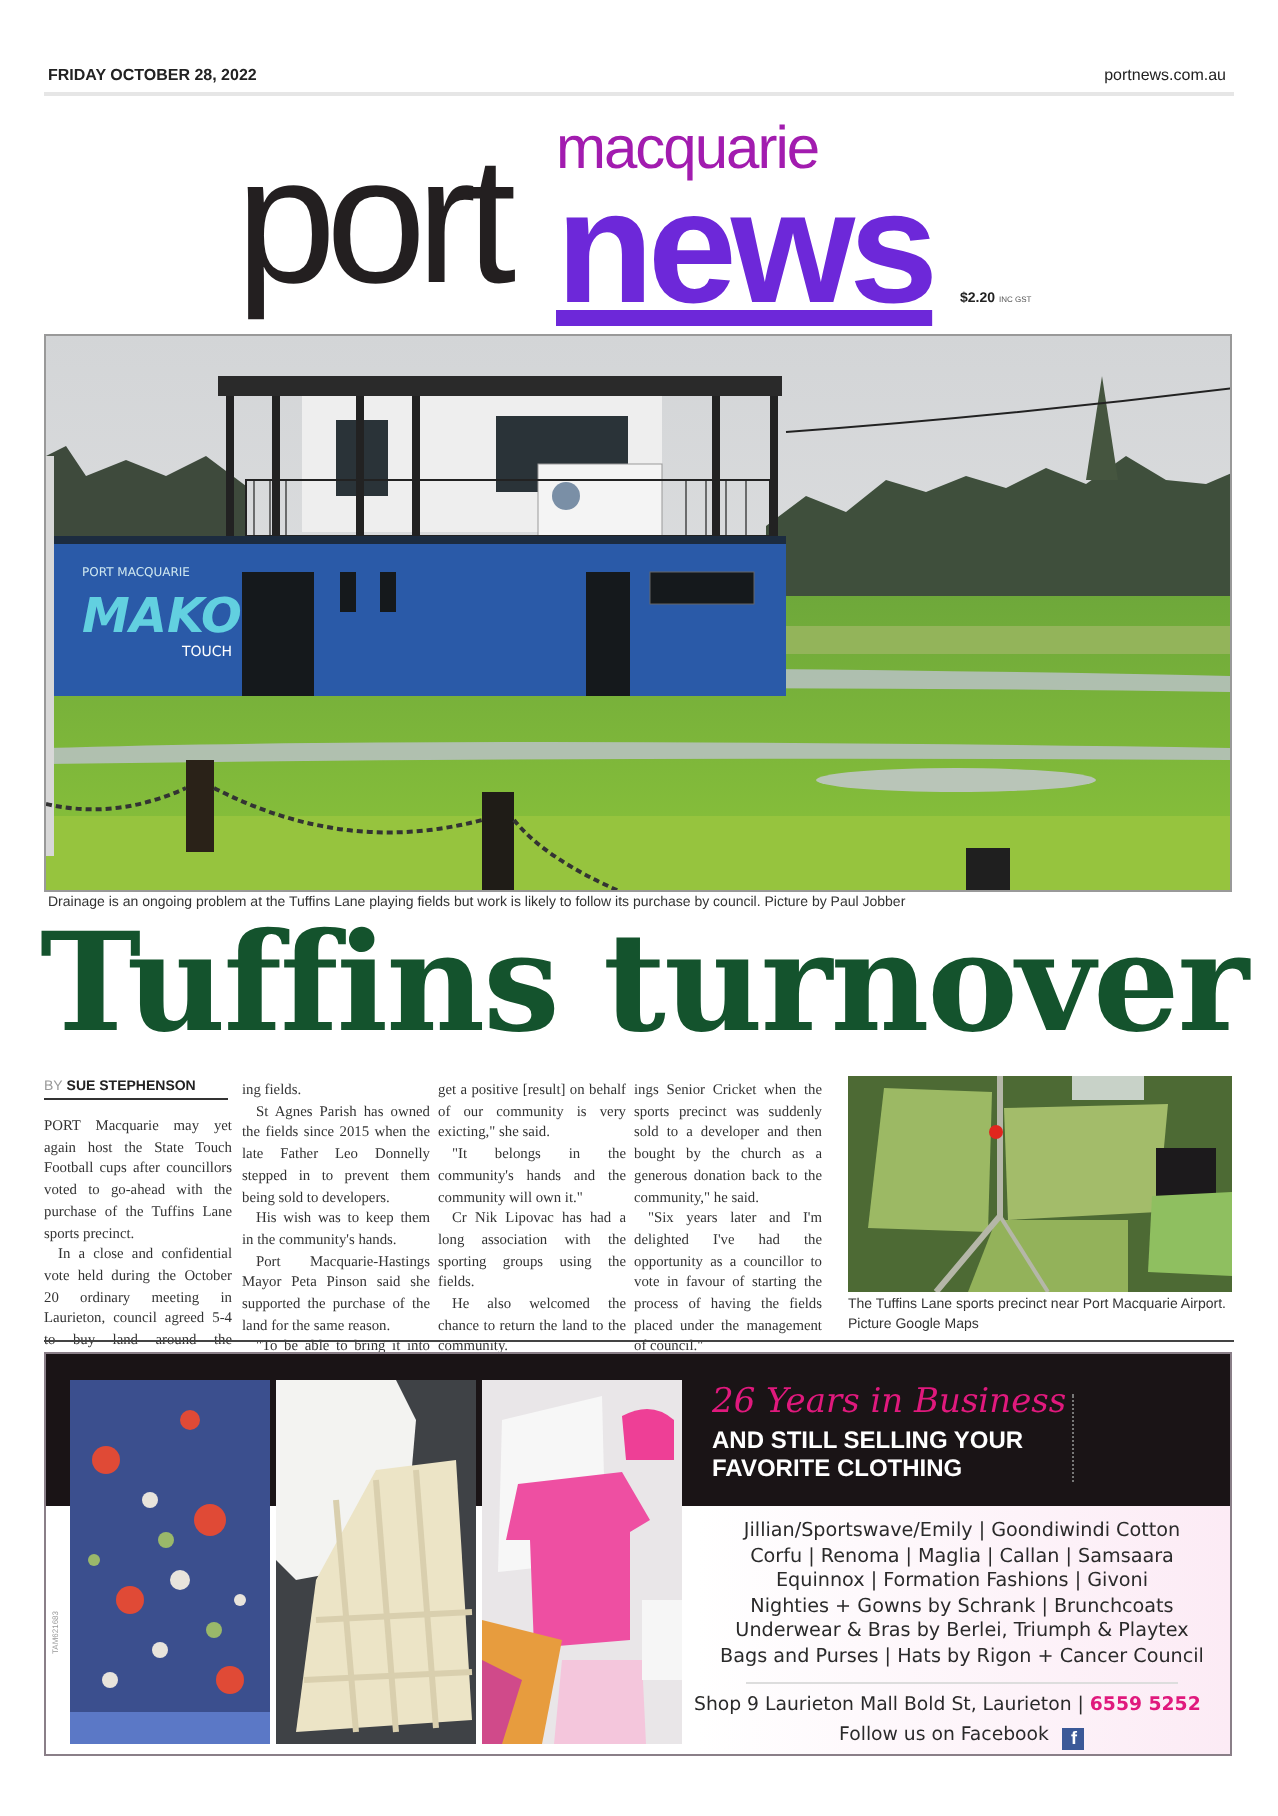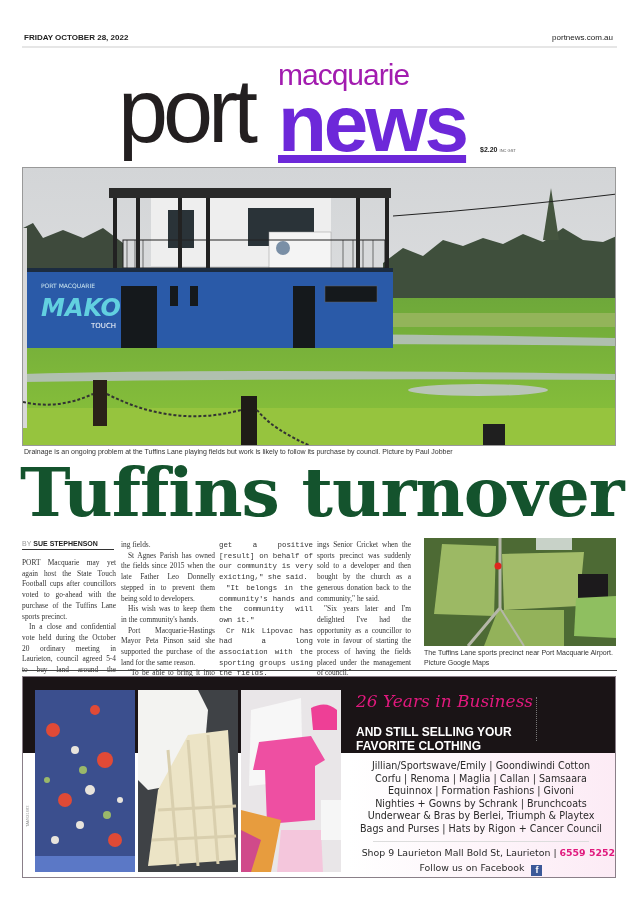--- a/index.html
+++ b/index.html
@@ -24,42 +24,42 @@
 
   .byline-rule { position: absolute; left: 22px; top: 549px; width: 92px; height: 1px; background: #333; }
   .byline { position: absolute; left: 22px; top: 540px; font: bold 7px "Liberation Sans", sans-serif; color: #222; }
   .byline .by { color: #999; font-weight: normal; }
 
   .col { position: absolute; top: 558px; width: 94px; font: 7.4px/10.7px "Liberation Serif", serif; color: #333; text-align: justify; }
   .col p { text-indent: 7px; }
   .col p.noindent { text-indent: 0; }
   .col1 { left: 22px; }
   .col2 { left: 121px; top: 540px; }
-  .col3 { left: 219px; top: 540px; font-family: Liberation Mono, monospace; }
+  .col3 { left: 219px; top: 540px; }
   .col4 { left: 317px; top: 540px; }
   .cont { font: 7px "Liberation Sans", sans-serif; color: #333; }
 
   .map { position: absolute; left: 424px; top: 538px; width: 192px; height: 108px; overflow: hidden; background: #6f8a4a; }
   .map-caption { position: absolute; left: 424px; top: 648px; width: 200px; font: 7px/10px "Liberation Sans", sans-serif; color: #333; }
   .story-rule { position: absolute; left: 22px; right: 22px; top: 670px; height: 1px; background: #444; }
 
   .ad { position: absolute; left: 22px; top: 676px; width: 594px; height: 202px; border: 1px solid #8a7f88; background: linear-gradient(90deg, #fff 0%, #fff 55%, #fcebf5 100%); overflow: hidden; }
   .ad-topband { position: absolute; left: 0; top: 0; width: 100%; height: 76px; background: #1a1416; }
   .ad-photos { position: absolute; left: 12px; top: 13px; width: 306px; height: 182px; display: flex; gap: 3px; }
   .ad-photo { flex: 1; height: 100%; overflow: hidden; position: relative; }
   .ad-code { position: absolute; left: 2px; top: 150px; font: 4px "Liberation Sans", sans-serif; color: #999; transform: rotate(-90deg); transform-origin: left top; }
   .ad-tagline-script { position: absolute; left: 333px; top: 14px; font: italic 17px "DejaVu Serif", serif; color: #e0197d; white-space: nowrap; }
-  .ad-tagline { position: absolute; left: 333px; top: 48px; font: bold 12px/14px "Liberation Sans", sans-serif; color: #fff; }
+  .ad-tagline { position: absolute; left: 333px; top: 36px; font: bold 12px/14px "Liberation Sans", sans-serif; color: #fff; }
   .ad-divider { position: absolute; left: 513px; top: 20px; width: 1px; height: 44px; border-left: 1px dotted #777; }
   .ad-logo { position: absolute; left: 522px; top: 10px; width: 62px; height: 60px; text-align: center; color: #fff; }
   .ad-logo-mark { font: 38px/42px "DejaVu Serif", serif; letter-spacing: -6px; }
   .ad-logo-name { font: 6px "DejaVu Serif", serif; color: #ddd; }
   .ad-brands { position: absolute; left: 324px; top: 83px; width: 268px; text-align: center; font: 9.6px/12.6px "DejaVu Sans", sans-serif; color: #2a2a2a; }
   .ad-sep { position: absolute; left: 350px; top: 164px; width: 216px; height: 1px; background: #ddd; }
-  .ad-address { position: absolute; left: 324px; top: 170px; width: 268px; text-align: right; font: 9.4px "DejaVu Sans", sans-serif; color: #2a2a2a; }
+  .ad-address { position: absolute; left: 324px; top: 170px; width: 268px; text-align: left; font: 9.4px "DejaVu Sans", sans-serif; color: #2a2a2a; }
   .ad-phone { color: #e0197d; font-weight: bold; }
   .ad-facebook { position: absolute; left: 324px; top: 185px; width: 268px; text-align: center; font: 9.4px "DejaVu Sans", sans-serif; color: #2a2a2a; }
   .fb-icon { display: inline-block; width: 11px; height: 11px; background: #3b5998; color: #fff; font: bold 9px/11px "Liberation Sans", sans-serif; text-align: center; vertical-align: -2px; margin-left: 4px; }
 </style>
 </head>
 <body>
 
 <div class="dateline">FRIDAY OCTOBER 28, 2022</div>
 <div class="siteurl">portnews.com.au</div>
 <div class="toprule"></div>

